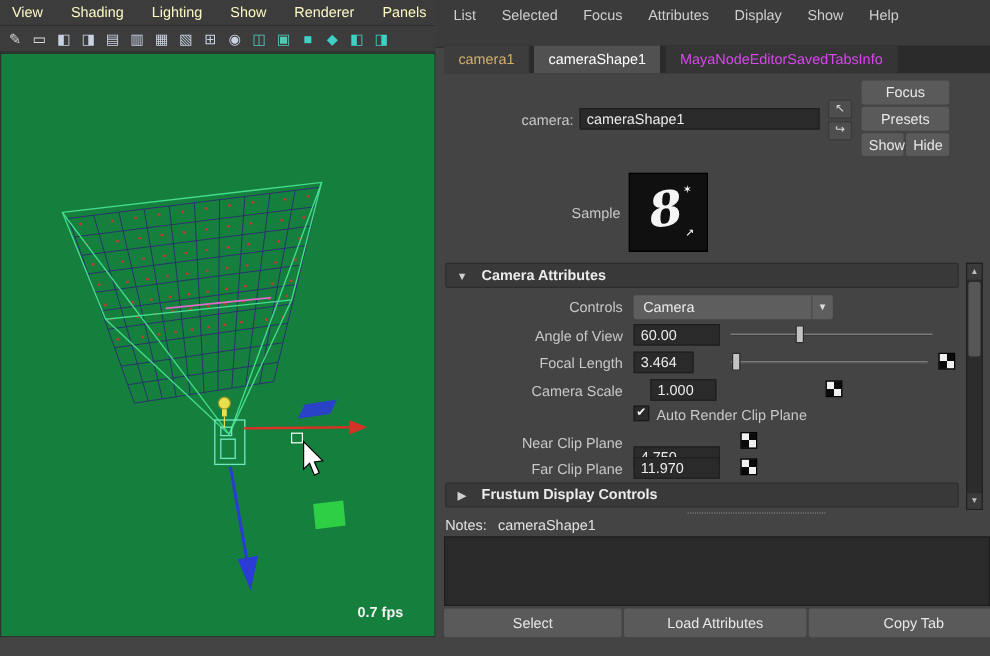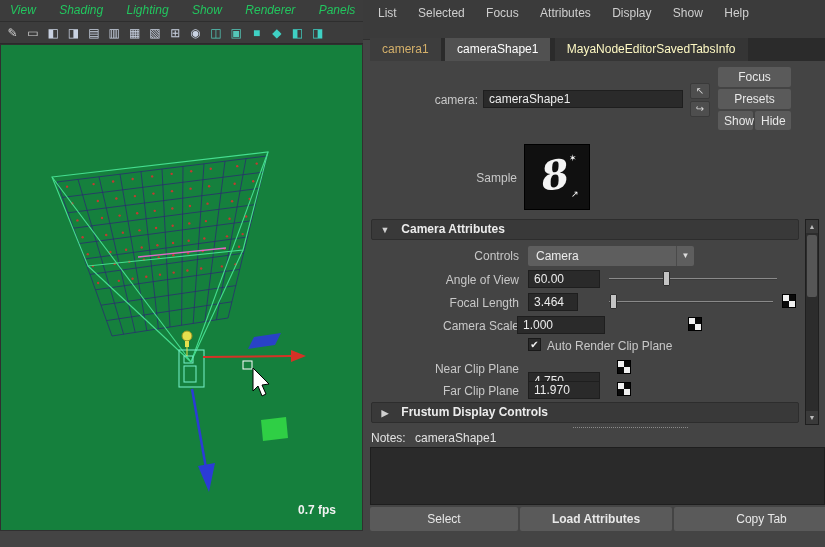--- a/index.html
+++ b/index.html
@@ -3,21 +3,21 @@
 <meta charset="utf-8">
 <style>
   html,body{margin:0;padding:0;background:#2b2b2b;}
   *{box-sizing:border-box;}
   #app{position:relative;width:825px;height:547px;background:#444444;
        font-family:"Liberation Sans",sans-serif;font-size:12px;color:#cccccc;overflow:hidden;}
 
   
   .vp-menubar{position:absolute;left:0;top:0;width:363px;height:22px;background:#3c3c3c;
               border-bottom:1px solid #2e2e2e;white-space:nowrap;}
-  .vp-menubar .mi{display:inline-block;padding:3px 10px;color:#22c55e;cursor:default;font-style:italic;}
+  .vp-menubar .mi{display:inline-block;padding:3px 10px;color:#fef9c3;cursor:default;}
   .vp-toolbar{position:absolute;left:0;top:22px;width:363px;height:22px;background:#3c3c3c;
               border-bottom:1px solid #2a2a2a;white-space:nowrap;padding-left:4px;}
   .tb-icon{display:inline-block;width:17px;height:18px;text-align:center;line-height:18px;
            font-size:12px;margin-top:2px;}
   .tb-icon.c1{color:#d8d8d8;} .tb-icon.c2{color:#c9d2e2;} .tb-icon.c3{color:#54c8b8;} .tb-icon.c4{color:#3fd1c4;}
   .vp-view{position:absolute;left:0;top:44px;width:363px;height:487px;background:#15803d;
            border:1px solid #303030;overflow:hidden;}
   .fps{position:absolute;right:26px;bottom:13px;color:#f2f2f2;font-weight:bold;}
 
   
@@ -29,21 +29,21 @@
 
   
   .ae{position:absolute;left:363px;top:0;width:462px;height:531px;background:#444444;}
   .ae-menubar{position:absolute;left:0;top:0;width:462px;height:40px;background:#3b3b3b;
               border-bottom:1px solid #2f2f2f;white-space:nowrap;padding-left:6px;}
   .ae-menubar .mi{display:inline-block;padding:6px 9px;color:#cfcfcf;cursor:default;}
   .ae-tabs{position:absolute;left:7px;top:38px;width:455px;height:23px;background:#2b2b2b;white-space:nowrap;}
   .tab{display:inline-block;height:23px;line-height:23px;padding:0 12px;margin-right:1px;background:#3d3d3d;color:#c0c0c0;}
   .tab.first{color:#d4b06a;}
   .tab.active{background:#515151;color:#ffffff;}
-  .tab.dim{color:#fef9c3;background:#353535;}
+  .tab.dim{color:#d946ef;background:#353535;}
 
   .row-label{position:absolute;color:#c8c8c8;text-align:right;}
   .field{background:#2a2a2a;border:1px solid #1e1e1e;color:#ececec;font-size:12px;
          font-family:"Liberation Sans",sans-serif;padding:0 5px;}
   input.field{position:absolute;height:18px;}
   .btn{position:absolute;background:#5a5a5a;border:none;border-radius:2px;color:#e8e8e8;
        font-size:12px;font-family:"Liberation Sans",sans-serif;cursor:default;}
   .mini-btn{position:absolute;width:20px;height:16px;background:#4e4e4e;border:1px solid #3a3a3a;
             border-radius:2px;color:#d8d8d8;font-size:10px;line-height:14px;text-align:center;}
   .swatch{position:absolute;left:161px;top:144px;width:66px;height:66px;background:#101010;border:1px solid #000;}
@@ -304,21 +304,21 @@
     <div class="sl-groove" style="left:246px;top:278px;width:168px;"></div>
     <div class="sl-handle" style="left:300px;top:271px;"></div>
 
     <div class="row-label" style="left:0;top:296px;width:156px;">Focal Length</div>
     <input class="field" style="left: 165px; top: 293px; width: 50px;" value="3.464">
     <div class="sl-groove" style="left:246px;top:301px;width:164px;"></div>
     <div class="sl-handle" style="left:247px;top:294px;"></div>
     <div class="checker" style="left:419px;top:294px;"></div>
 
     <div class="row-label" style="left:0;top:319px;width:156px;">Camera Scale</div>
-    <input class="field" style="left: 154px; top: 316px; width: 88px;" value="1.000">
+    <input class="field" style="left: 179px; top: 316px; width: 55px;" value="1.000">
     <div class="checker" style="left:325px;top:317px;"></div>
 
     <div class="cb" style="left:165px;top:338px;">
       <span>✔</span>
     </div>
     <div class="row-label" style="left:184px;top:339px;width:200px;text-align:left;">Auto Render Clip Plane</div>
 
     <div class="row-label" style="left:0;top:362px;width:156px;">Near Clip Plane</div>
     <input class="field" style="left: 165px; top: 372px; width: 72px;" value="4.750">
     <div class="checker" style="left:254px;top:360px;"></div>
@@ -337,18 +337,18 @@
       <div class="sb-up">▲</div>
       <div class="sb-thumb"></div>
       <div class="sb-down">▼</div>
     </div>
 
     <div class="notes-line" style="left:8px;">Notes:</div>
     <div class="notes-line" style="left:52px;">cameraShape1</div>
     <textarea class="notes-area" style=""></textarea>
 
     <button class="btn" style="left:7px;top:507px;width:148px;height:24px;">Select</button>
-    <button class="btn" style="left:157px;top:507px;width:152px;height:24px;font-weight:bold;">Load Attributes</button>
+    <button class="btn" style="left:157px;top:507px;width:152px;height:24px;">Load Attributes</button>
     <button class="btn" style="left:311px;top:507px;width:175px;height:24px;">Copy Tab</button>
   </div>
 
 
 </div>
 
 </body></html>

